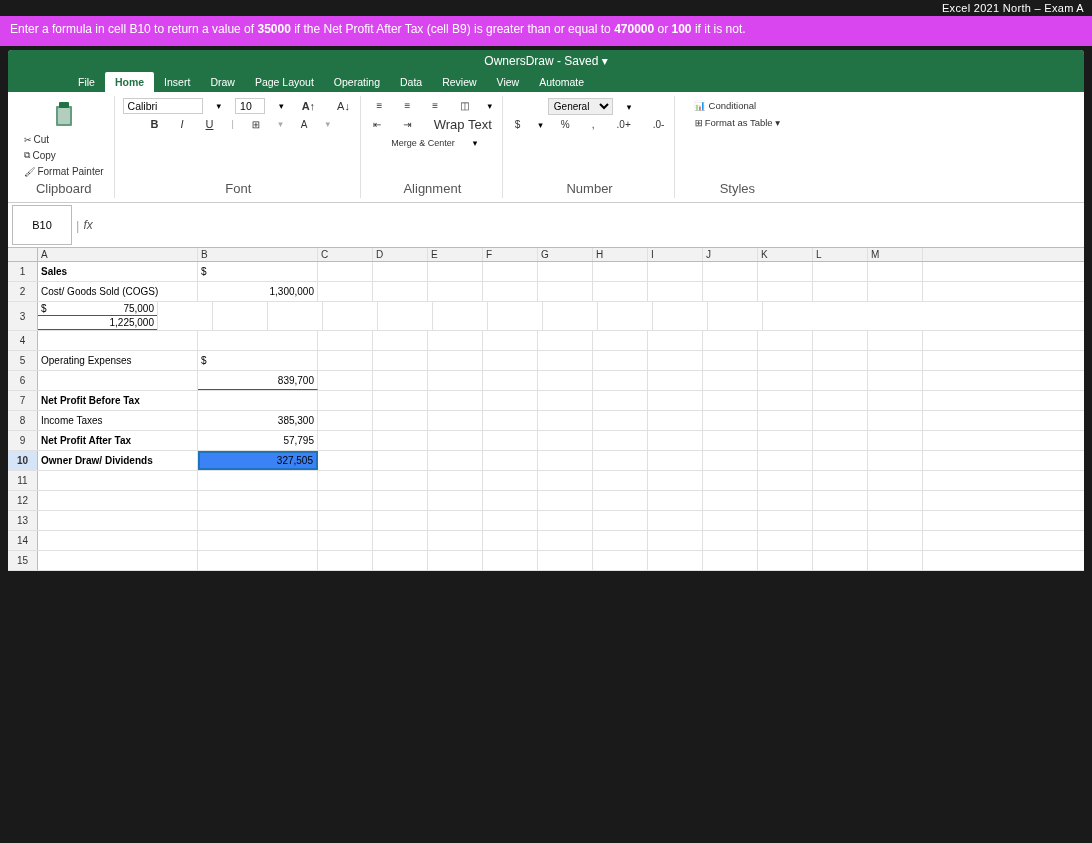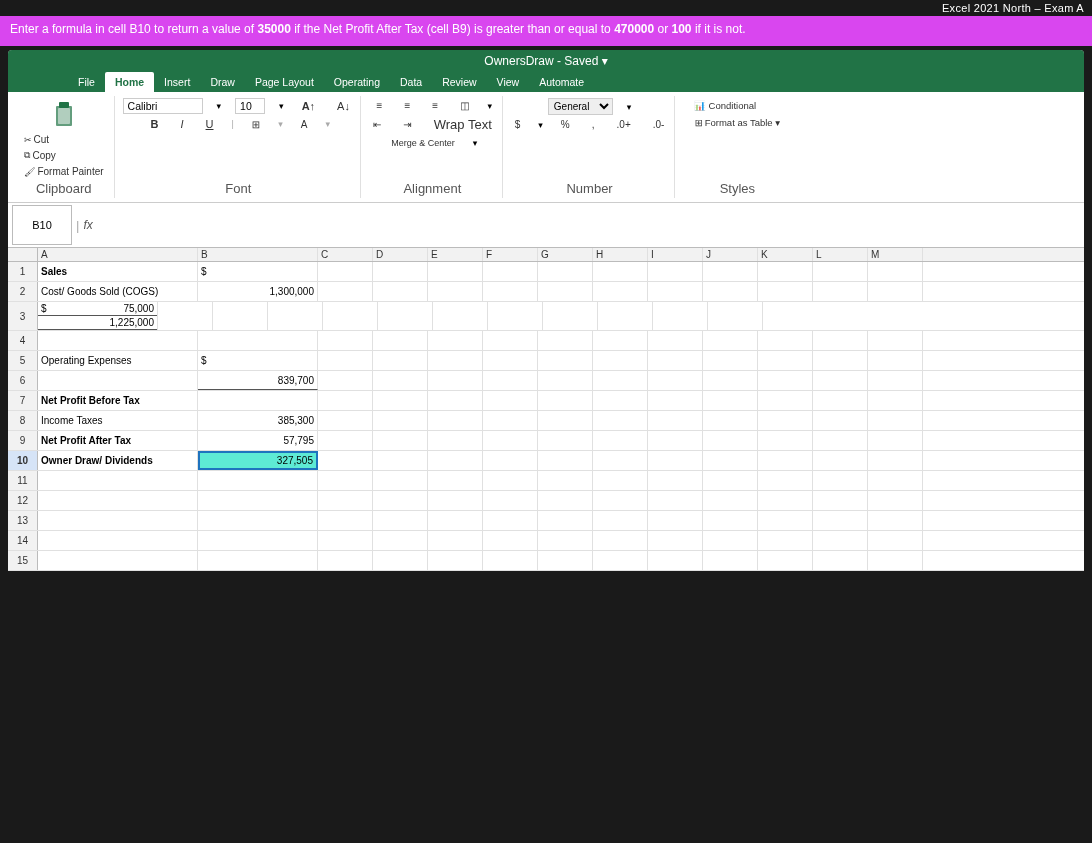--- a/index.html
+++ b/index.html
@@ -228,21 +228,21 @@
     .cell.col-g { width: 55px; min-width: 55px; }
     .cell.col-h { width: 55px; min-width: 55px; }
     .cell.col-i { width: 55px; min-width: 55px; }
     .cell.col-j { width: 55px; min-width: 55px; }
     .cell.col-k { width: 55px; min-width: 55px; }
     .cell.col-l { width: 55px; min-width: 55px; }
     .cell.col-m { width: 55px; min-width: 55px; }
     .cell-right { justify-content: flex-end; }
     .cell-bold { font-weight: bold; }
     .cell-selected {
-      background: #5eead4;
+      background: #3b82f6;
       outline: 2px solid #1e73be;
       outline-offset: -2px;
     }
     .cell-bordered {
       border: 1.5px solid #555;
     }
     .dollar-cell {
       font-weight: normal;
     }
   </style>

